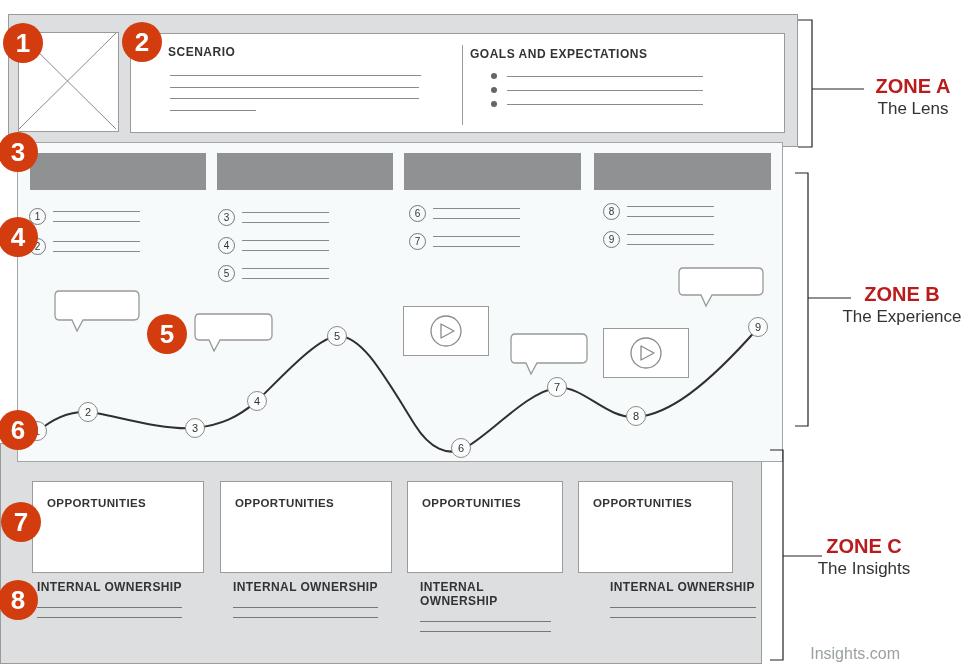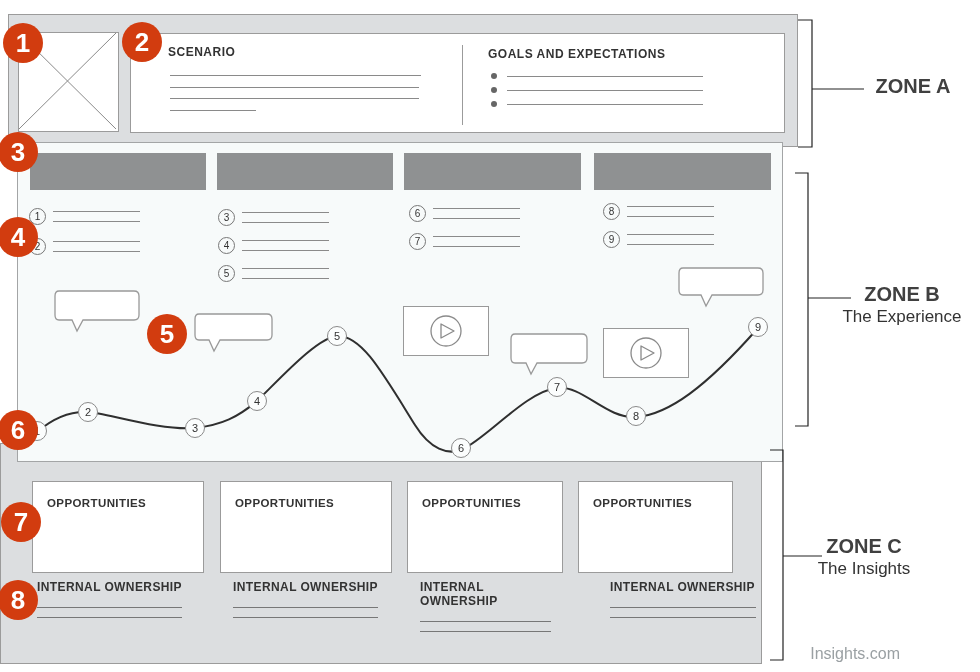--- a/index.html
+++ b/index.html
@@ -38,21 +38,21 @@
   .own{position:absolute;top:580px;z-index:3;}
   .own-title{font-size:12px;font-weight:bold;letter-spacing:.4px;color:#333;}
   .own i{display:block;height:1px;background:#777;}
   .own i.l1{margin-top:13px;}
   .own i.l2{margin-top:9px;}
   
   .badge{position:absolute;width:40px;height:40px;border-radius:50%;background:#d23c0f;color:#fff;
          font-size:26px;font-weight:bold;display:flex;align-items:center;justify-content:center;z-index:10;}
   
   .legend{position:absolute;text-align:center;z-index:6;}
-  .legend .lg-title{font-size:20px;font-weight:bold;color:#404040;line-height:24px;}
+  .legend .lg-title{font-size:20px;font-weight:bold;color:#b91c1c;line-height:24px;}
   .legend .lg-sub{font-size:17px;color:#333;line-height:22px;}
   .credit{position:absolute;left:760px;top:645px;width:140px;text-align:right;font-size:16px;color:#9aa0a3;z-index:6;}
 </style>
 </head>
 <body>
 
 <div class="canvas">
 
   <div class="zone-box zone-a"></div>
   <div class="zone-box zone-c"></div>
@@ -65,21 +65,21 @@
     </svg>
   </div>
 
   <div class="abs lens-panel">
     <div class="sec-title" style="left:37px;top:11px;">SCENARIO</div>
     <div class="rule" style="left:39px;top:41px;width:251px;"></div>
     <div class="rule" style="left:39px;top:53px;width:249px;"></div>
     <div class="rule" style="left:39px;top:64px;width:249px;"></div>
     <div class="rule" style="left:39px;top:76px;width:86px;"></div>
     <div class="v-div" style="left:331px;top:11px;height:80px;"></div>
-    <div class="sec-title" style="left:357px;top:13px;">GOALS AND EXPECTATIONS</div>
+    <div class="sec-title" style="left:339px;top:13px;">GOALS AND EXPECTATIONS</div>
     <div class="dot" style="left:360px;top:39px;"></div>
     <div class="dot" style="left:360px;top:53px;"></div>
     <div class="dot" style="left:360px;top:67px;"></div>
     <div class="rule" style="left:376px;top:42px;width:196px;"></div>
     <div class="rule" style="left:376px;top:56px;width:196px;"></div>
     <div class="rule" style="left:376px;top:70px;width:196px;"></div>
   </div>
 
   <div class="bar" style="left:30px;width:176px;"></div>
   <div class="bar" style="left:217px;width:176px;"></div>
@@ -231,20 +231,21 @@
   <div class="badge" style="left:122px;top:22px;">2</div>
   <div class="badge" style="left:-2px;top:132px;">3</div>
   <div class="badge" style="left:-2px;top:217px;">4</div>
   <div class="badge" style="left:147px;top:314px;">5</div>
   <div class="badge" style="left:-2px;top:410px;">6</div>
   <div class="badge" style="left:1px;top:502px;">7</div>
   <div class="badge" style="left:-2px;top:580px;">8</div>
 
   <div class="legend" style="left:853px;top:74px;width:120px;">
     <div class="lg-title">ZONE A</div>
+    <div class="lg-sub">The Lens</div>
   </div>
   <div class="legend" style="left:794px;top:534px;width:140px;">
     <div class="lg-title">ZONE C</div>
     <div class="lg-sub">The Insights</div>
   </div>
   <div class="legend" style="left:832px;top:282px;width:140px;">
     <div class="lg-title">ZONE B</div>
     <div class="lg-sub">The Experience</div>
   </div>
 

